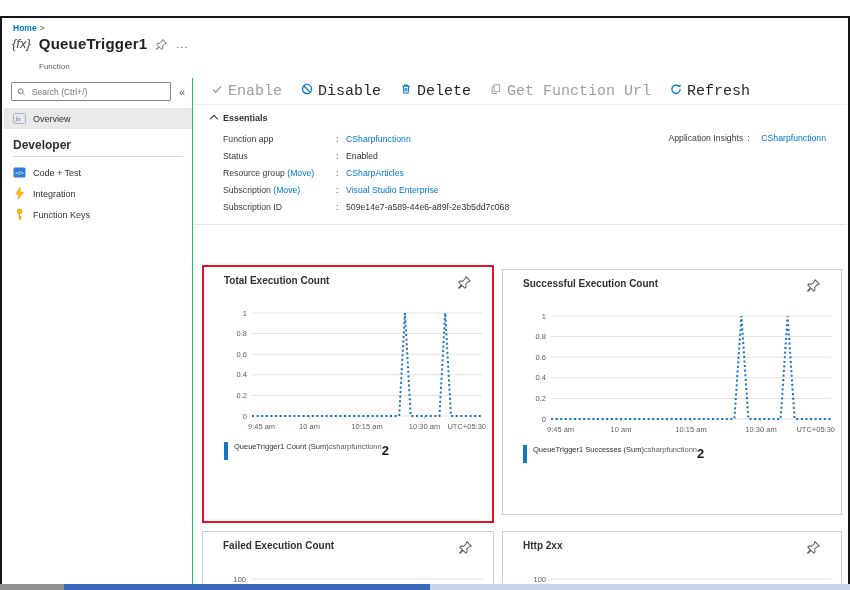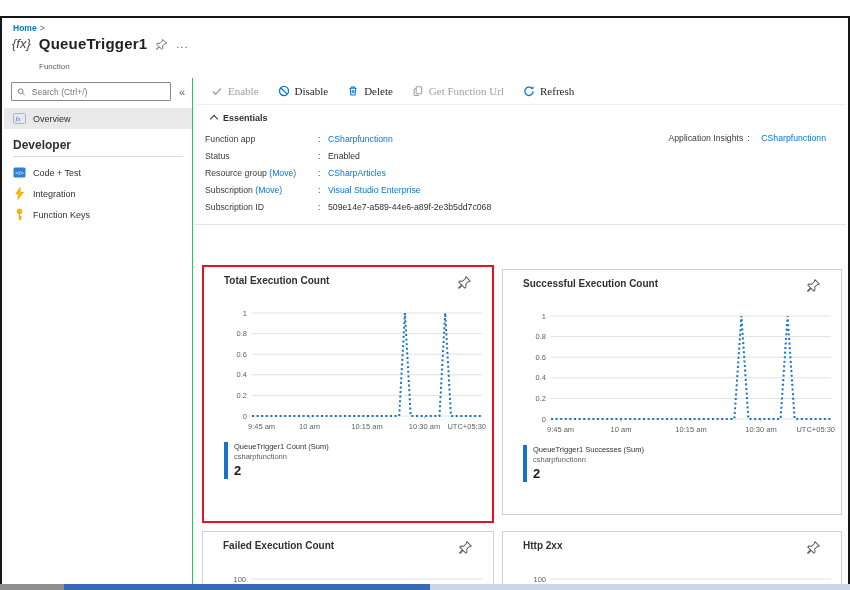--- a/index.html
+++ b/index.html
@@ -28,26 +28,26 @@
   .collapse{color:#605e5c;font-size:11px;padding:0 4px;cursor:pointer;background:none;border:none;font-family:inherit}
   .nav-item{display:flex;align-items:center;gap:7px;height:21px;padding:0 9px;font-size:9px;color:#323130;cursor:pointer}
   .nav-item.selected{background:#e9e9e9}
   .nav-icon{width:13px;height:13px;display:inline-flex;align-items:flex-start;justify-content:center;flex:0 0 13px}
   .section-head{font-weight:700;font-size:12px;color:#323130;padding:9px 9px 4px}
   .section-divider{border:none;border-top:1px solid #d8d8d8;margin:0 9px 5px 9px}
 
   
   .main{position:absolute;left:192px;top:60px;right:2px;bottom:0}
   .toolbar{display:flex;align-items:center;gap:19px;height:26px;padding-left:17px;border-bottom:1px solid #eeeeee}
-  .tb{display:flex;align-items:center;gap:5px;font-size:11px;background:none;border:none;padding:0;font-family:Liberation Serif, serif;cursor:pointer}
+  .tb{display:flex;align-items:flex-start;gap:5px;font-size:15px;background:none;border:none;padding:0;font-family:Liberation Mono, monospace;cursor:pointer}
   .tb.off{color:#a19f9d;cursor:default}
   .tb.on{color:#262626}
   .ess-head{display:flex;align-items:center;gap:6px;padding:8px 0 4px 17px;font-weight:700;font-size:9px;cursor:pointer}
   .chev{width:5px;height:5px;border-left:1.4px solid #323130;border-top:1.4px solid #323130;transform:rotate(45deg);margin-top:2px}
-  .ess-body{position:relative;padding:3px 11px 9px;border-bottom:1px solid #e5e5e5}
+  .ess-body{position:relative;padding:3px 29px 9px;border-bottom:1px solid #e5e5e5}
   .ess-row{display:flex;height:17px;align-items:center;font-size:8.7px}
   .ess-label{width:113px;color:#3b3a39}
   .ess-move{color:#0078d4;cursor:pointer}
   .ess-colon{width:10px;color:#3b3a39}
   .link{color:#0078d4;cursor:pointer}
   .ess-right{position:absolute;top:6px;right:20px;display:flex;gap:4px;font-size:8.7px;color:#3b3a39}
 
   
   .cards{padding:40px 0 0 8px}
   .crow{display:flex;gap:8px;margin-bottom:8px;align-items:flex-start}
@@ -56,21 +56,21 @@
   .hl .card{border:none;width:100%;height:100%}
   .c2{width:340px;height:246px;margin-top:4px}
   .c1b{width:292px;height:170px}
   .c2b{width:340px;height:170px}
   .card-head{display:flex;justify-content:space-between;align-items:flex-start}
   .card-title{font-size:10px;font-weight:700;color:#323130}
   .pin{width:15px;height:15px;cursor:pointer}
   .chart-svg{display:block;margin-top:14px}
   .legend{display:flex;gap:6px;margin-top:2px}
   .lbar{width:4px;background:#1673c5}
-  .ltext{display:flex;flex-direction:column;line-height:1.3}
+  .ltext{display:flex;flex-direction:row;line-height:1.3}
   .lmetric{font-size:7.5px;color:#323130}
   .lres{font-size:7.5px;color:#605e5c}
   .lval{font-size:13px;font-weight:700;color:#1b1a19;margin-top:1px}
 </style>
 </head>
 <body>
 
 <div class="frame">
 
   <div class="breadcrumb">

